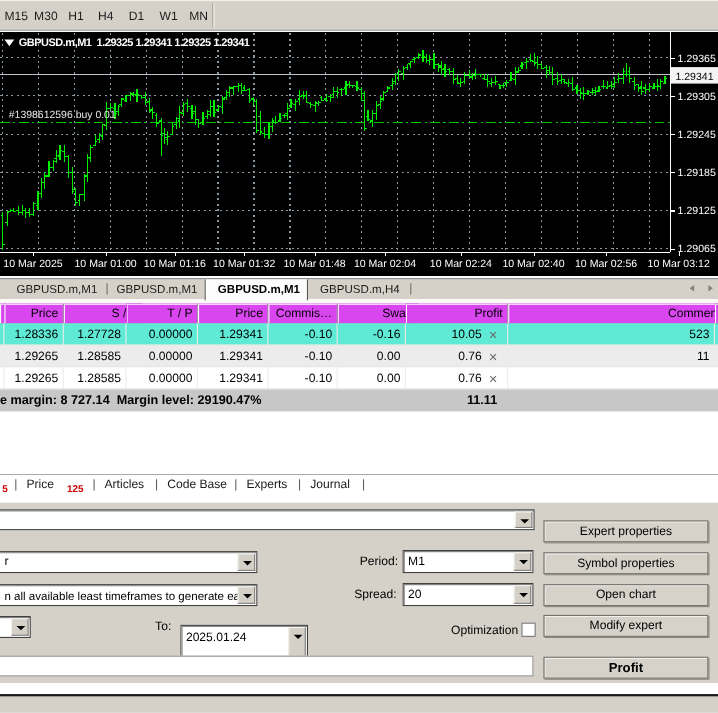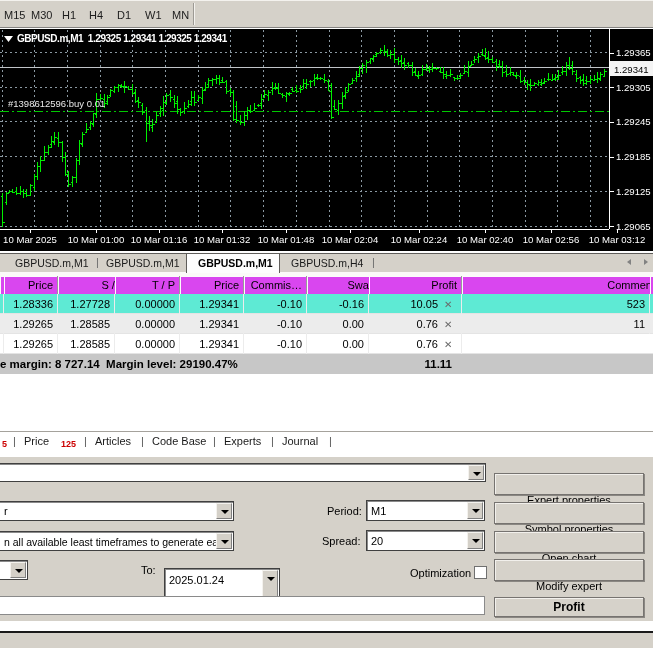--- a/index.html
+++ b/index.html
@@ -16,21 +16,21 @@
   padding:4px 4px 0 0; height:20px; border-right:1px solid #ececec; }
 .combo { position:absolute; background:#fff; border:1px solid #404040;
   box-shadow:inset 1px 1px 0 #8a8a8a; }
 .cbtn { position:absolute; top:1px; right:1px; bottom:1px; width:16px;
   background:#d4d0c8; border:1px solid #808080; border-top-color:#f4f2ee;
   border-left-color:#f4f2ee; }
 .cbtn:after { content:""; position:absolute; left:4px; top:6px; width:0; height:0;
   border:4px solid transparent; border-top:4px solid #000; }
 .btn { position:absolute; left:494px; width:150px; height:20px; background:#d6d2ca;
   border:1px solid #767370; font-size:11px; color:#000; text-align:center;
-  padding-top:20px; box-shadow:inset 1px 1px 0 #f2f0ec, 1px 1px 0 #8a8782; }
+  padding-top:3px; box-shadow:inset 1px 1px 0 #f2f0ec, 1px 1px 0 #8a8782; }
 .lbl { position:absolute; font-size:11px; color:#000; }
 </style></head>
 <body>
 
 <div class="abs" style="left:0;top:0;width:653px;height:27px;background:#d5d1c9;border-top:1px solid #f4f2ee"></div>
 <div class="abs" style="left:0;top:27px;width:653px;height:1px;background:#848280"></div>
 <div class="abs" style="left:0;top:28px;width:653px;height:1px;background:#fdfdfd"></div>
 <span class="tbtxt" style="left:4px">M15</span>
 <span class="tbtxt" style="left:31px">M30</span>
 <span class="tbtxt" style="left:62px">H1</span>

